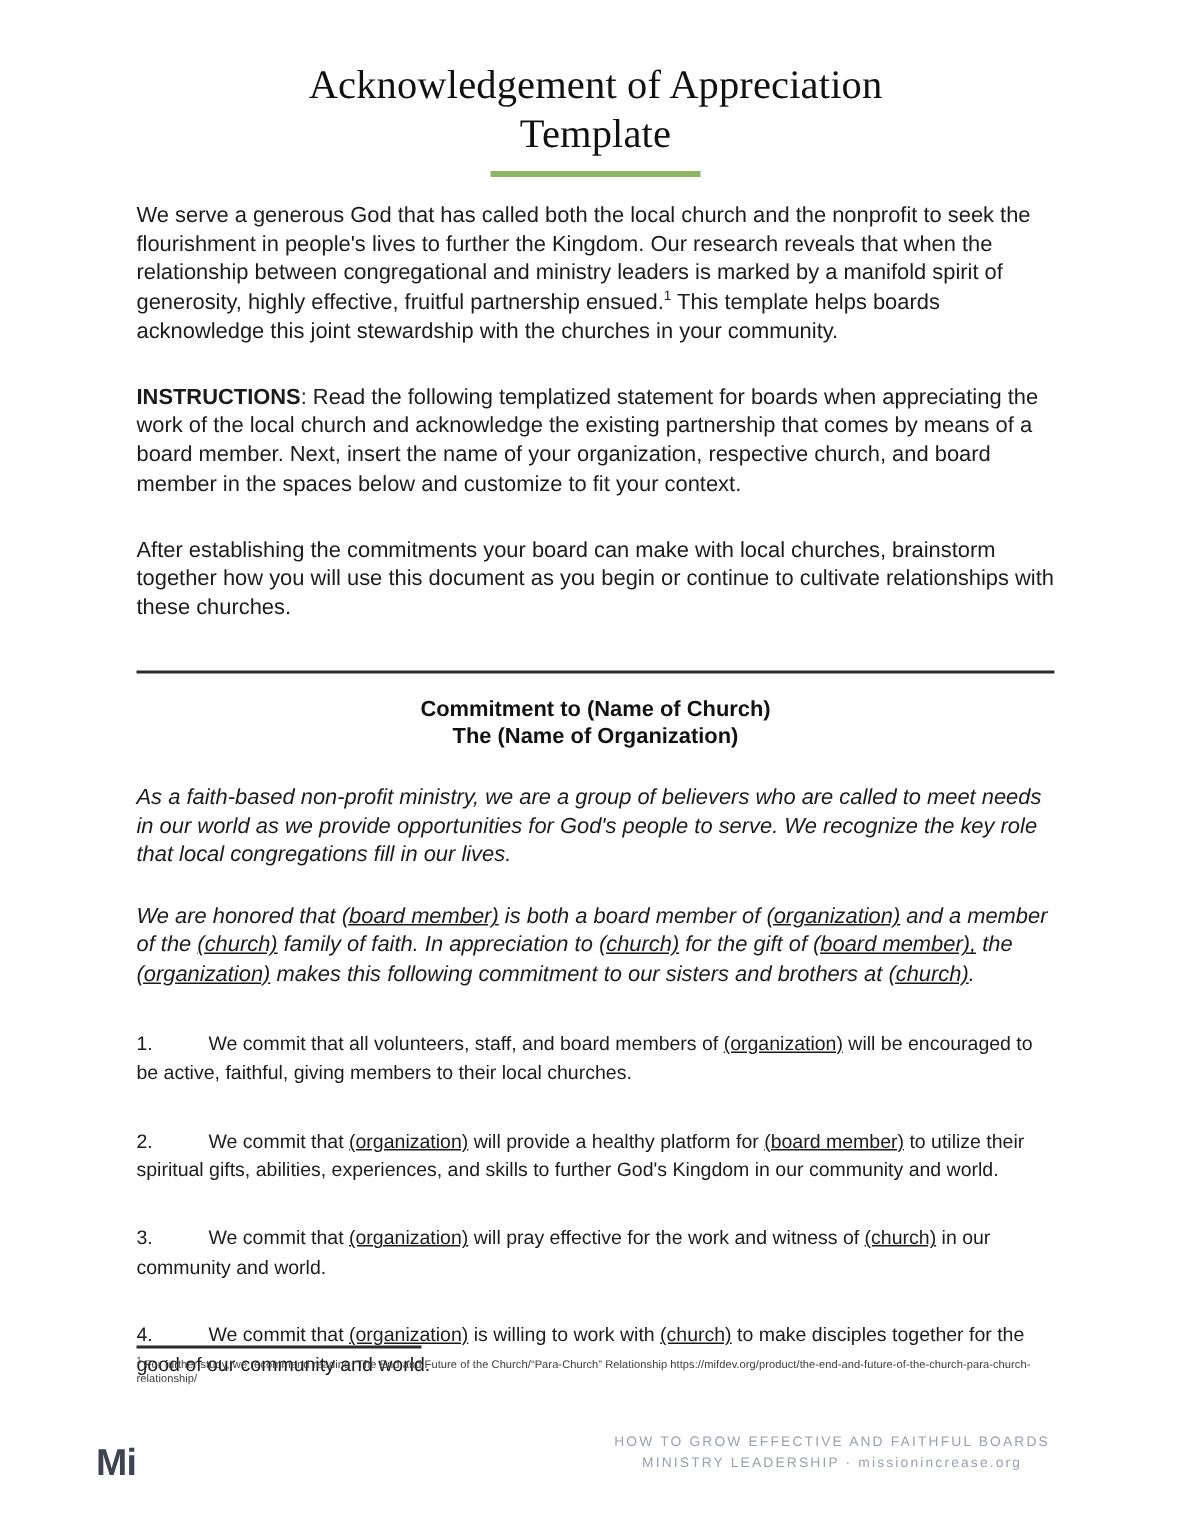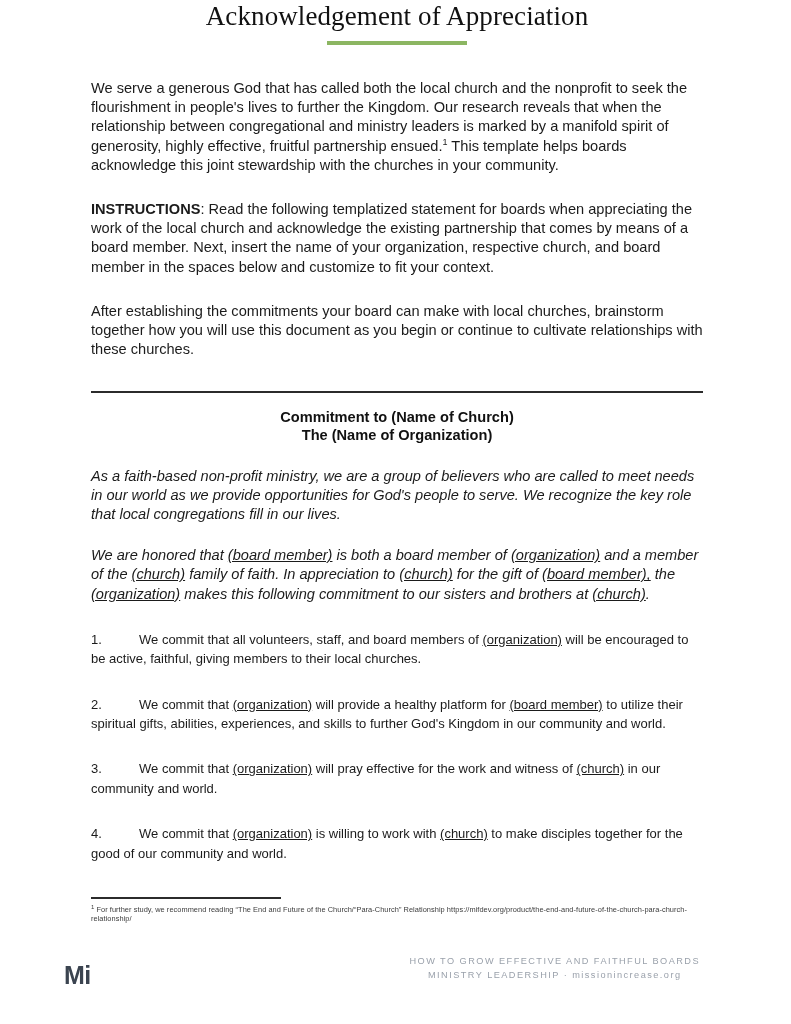--- a/index.html
+++ b/index.html
@@ -25,20 +25,21 @@
   }
   .content {
     position: absolute;
     left: 91px;
     top: 0;
     width: 612px;
   }
 
   
   .title-block {
+    padding-top: 40px;
     text-align: center;
   }
   .doc-title-line {
     font-family: "Liberation Serif", serif;
     font-size: 27px;
     line-height: 33px;
     font-weight: 400;
     color: #111111;
     letter-spacing: 0.1px;
   }
@@ -50,21 +51,21 @@
   }
 
   
   .body-p {
     font-size: 14.6px;
     line-height: 19.2px;
     color: #1b1b1b;
     margin: 0;
     text-align: left;
   }
-  .gap-intro  { margin-top: 34px; }
+  .gap-intro  { margin-top: 17px; }
   .gap-para   { margin-top: 22px; font-style: italic; }
   .gap-para-l { margin-top: 25px; }
   b.bold-lead { font-weight: 700; }
   sup.fn { font-size: 9px; vertical-align: super; line-height: 0; }
 
   
   .section-rule {
     height: 2px;
     background: #2b2b2b;
     margin-top: 32px;
@@ -149,20 +150,21 @@
   }
 </style>
 </head>
 <body>
 
 <div class="page">
   <div class="content">
 
     <div class="title-block">
       <div class="doc-title-line">Acknowledgement of Appreciation</div>
+      <div class="doc-title-line">Template</div>
       <div class="title-rule"></div>
     </div>
 
     <p class="body-p gap-intro"><span>We serve a generous God that has called both the local church and the nonprofit to seek the flourishment in people's lives to further the Kingdom. Our research reveals that when the relationship between congregational and ministry leaders is marked by a manifold spirit of generosity, highly effective, fruitful partnership ensued.</span><sup class="fn">1</sup><span>  This template helps boards acknowledge this joint stewardship with the churches in your community.</span></p>
 
     <p class="body-p gap-para-l"><b class="bold-lead">INSTRUCTIONS</b><span>: Read the following templatized statement for boards when appreciating the work of the local church and acknowledge the existing partnership that comes by means of a board member. Next, insert the name of your organization, respective church, and board member in the spaces below and customize to fit your context.</span></p>
 
     <p class="body-p gap-para-l">After establishing the commitments your board can make with local churches, brainstorm together how you will use this document as you begin or continue to cultivate relationships with these churches.</p>
 
     <div class="section-rule"></div>

